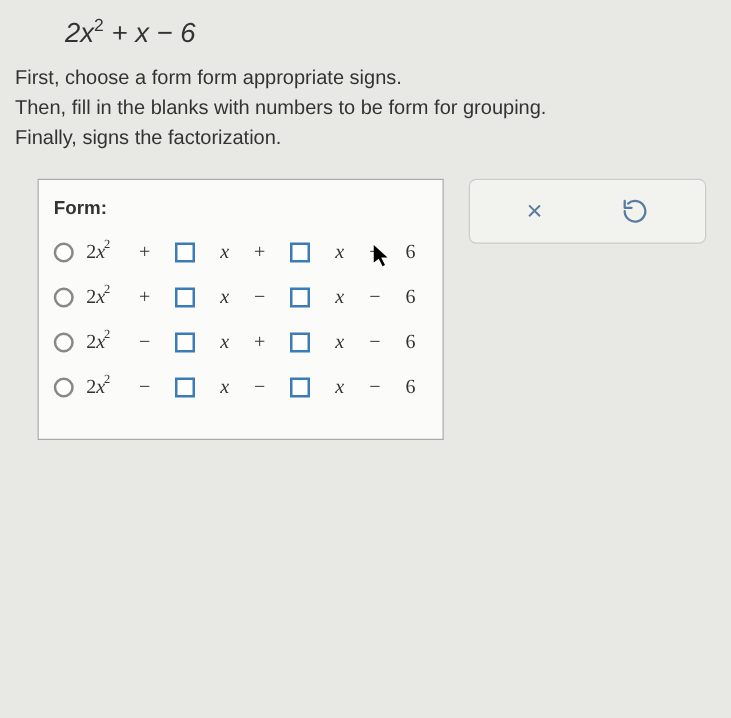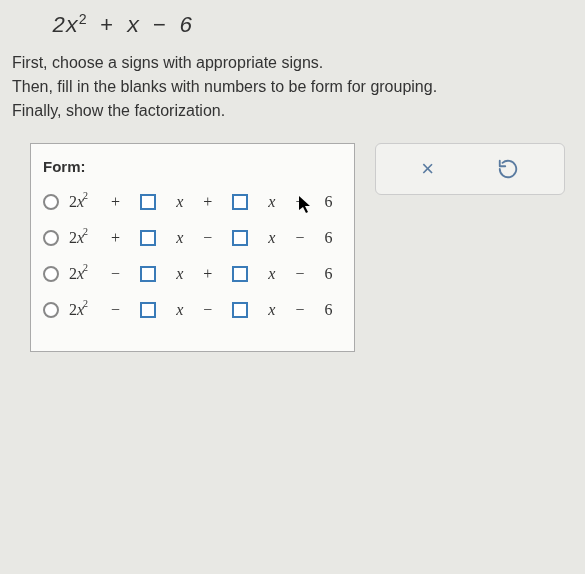--- a/index.html
+++ b/index.html
@@ -6,21 +6,21 @@
     body {
       font-family: Arial, Helvetica, sans-serif;
       background: #e8e8e4;
       width: 585px;
       height: 574px;
       overflow: hidden;
       padding: 0 12px;
       color: #333;
     }
     .expr-main {
-      font-family: Liberation Mono, monospace;
+      font-family: Liberation Sans, sans-serif;
       font-size: 22px;
       margin: 12px 0 12px 40px;
       font-style: italic;
     }
     .sup { vertical-align: super; font-size: 14px; font-style: normal; }
     .instructions {
       font-size: 16px;
       line-height: 1.5;
       margin: 8px 0 20px 0;
     }
@@ -119,23 +119,23 @@
     }
   </style>
 </head>
 <body>
 
 <div class="expr-main">
   <span class="num">2</span><span>x</span><span class="sup">2</span><span class="op"> + x − 6</span>
 </div>
 
 <div class="instructions">
-  <div>First, choose a signs with appropriate signs.</div>
+  <div>First, choose a form form appropriate signs.</div>
   <div>Then, fill in the blanks with numbers to be form for grouping.</div>
-  <div>Finally, show the factorization.</div>
+  <div>Finally, signs the factorization.</div>
 </div>
 
 <div class="content-row">
   <div class="panel">
     <div class="panel-section">
       <div class="panel-label">Form:</div>
 
       <div class="opt-row">
         <div class="radio"></div>
         <div class="expr">

